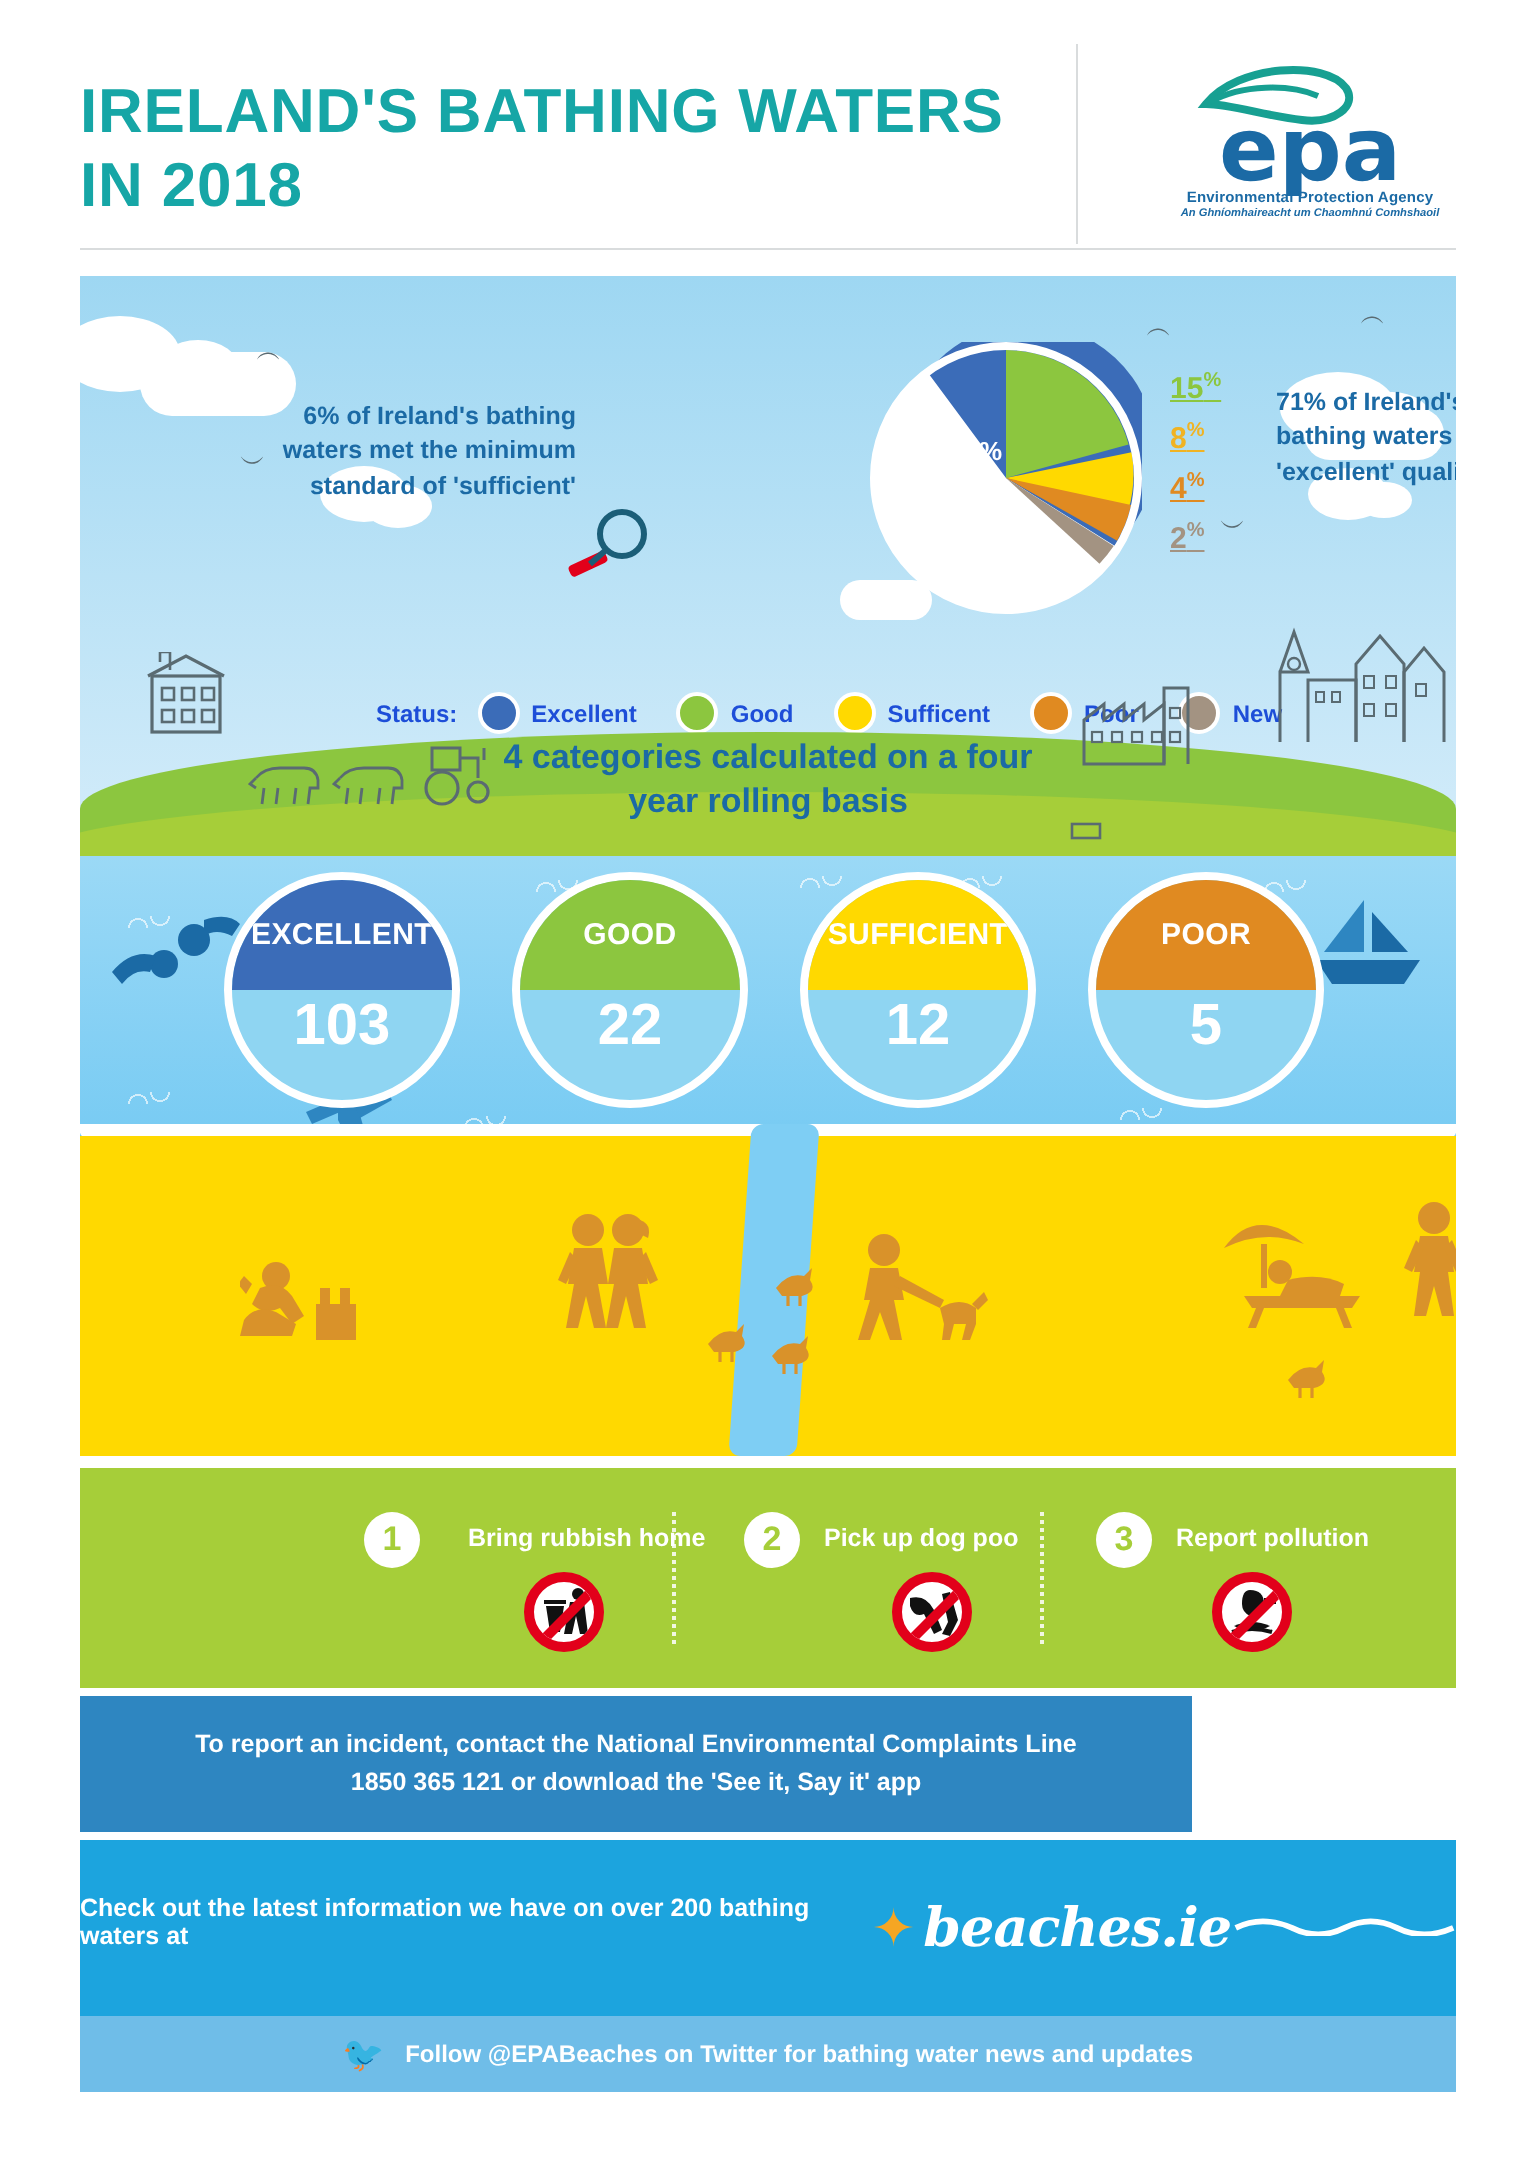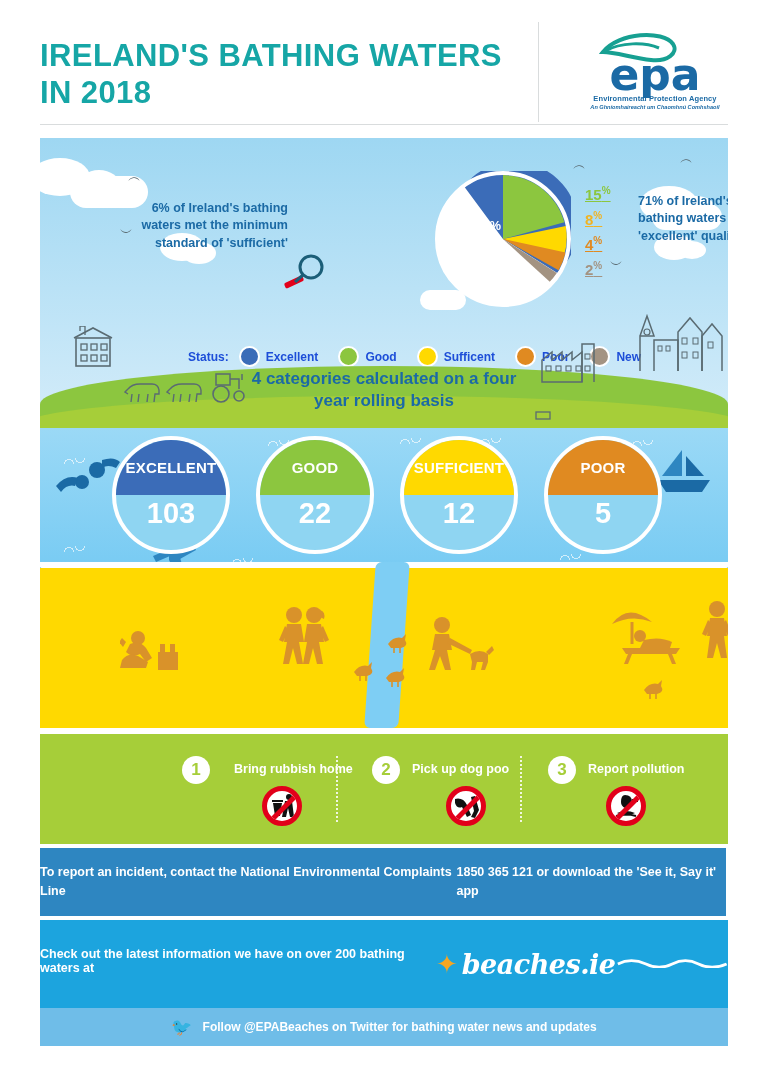--- a/index.html
+++ b/index.html
@@ -92,22 +92,22 @@
           color:#A6CE39;font-size:17px;font-weight:bold;display:flex;align-items:center;
           justify-content:center;}
   .tiptxt{position:absolute;font-size:12.5px;font-weight:bold;color:#fff;white-space:nowrap;}
   .prohib{position:absolute;width:40px;height:40px;border-radius:50%;background:#fff;
           border:5px solid #E2001A;box-sizing:border-box;overflow:hidden;}
   .prohib .bar{position:absolute;left:-6px;top:14px;width:46px;height:5px;background:#E2001A;
                transform:rotate(-45deg);}
   .tipdiv{position:absolute;top:22px;width:0;height:66px;border-left:2px dotted #ffffff;opacity:.85;}
 
   
-  .band1{position:absolute;left:40px;top:848px;width:686px;height:68px;background:#2E86C1;
-         display:flex;flex-direction:row;align-items:center;justify-content:center;}
+  .band1{position:absolute;left:40px;top:848px;width:556px;height:68px;background:#2E86C1;
+         display:flex;flex-direction:column;align-items:center;justify-content:center;}
   .band1 div{font-size:12.5px;font-weight:bold;color:#fff;line-height:1.55;}
   .band2{position:absolute;left:40px;top:920px;width:688px;height:88px;background:#1CA4DE;
          display:flex;flex-direction:row;align-items:center;justify-content:center;}
   .band2 .txt{font-size:12.5px;font-weight:bold;color:#fff;margin-bottom:6px;}
   .beaches{display:flex;align-items:center;gap:4px;}
   .beaches .word{font-size:27px;font-weight:bold;color:#fff;font-family:"DejaVu Serif",serif;
                  font-style:italic;letter-spacing:-.5px;}
   .star{color:#F5A623;font-size:26px;line-height:1;}
   .band3{position:absolute;left:40px;top:1008px;width:688px;height:38px;background:#6FBDE8;
          display:flex;align-items:center;justify-content:center;gap:10px;}

